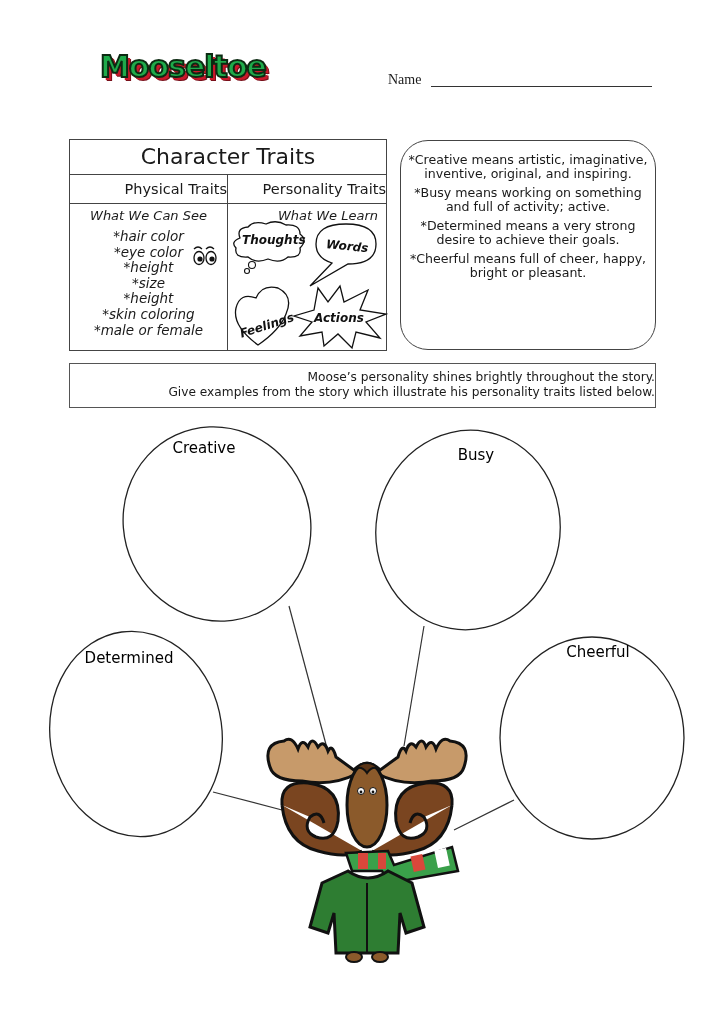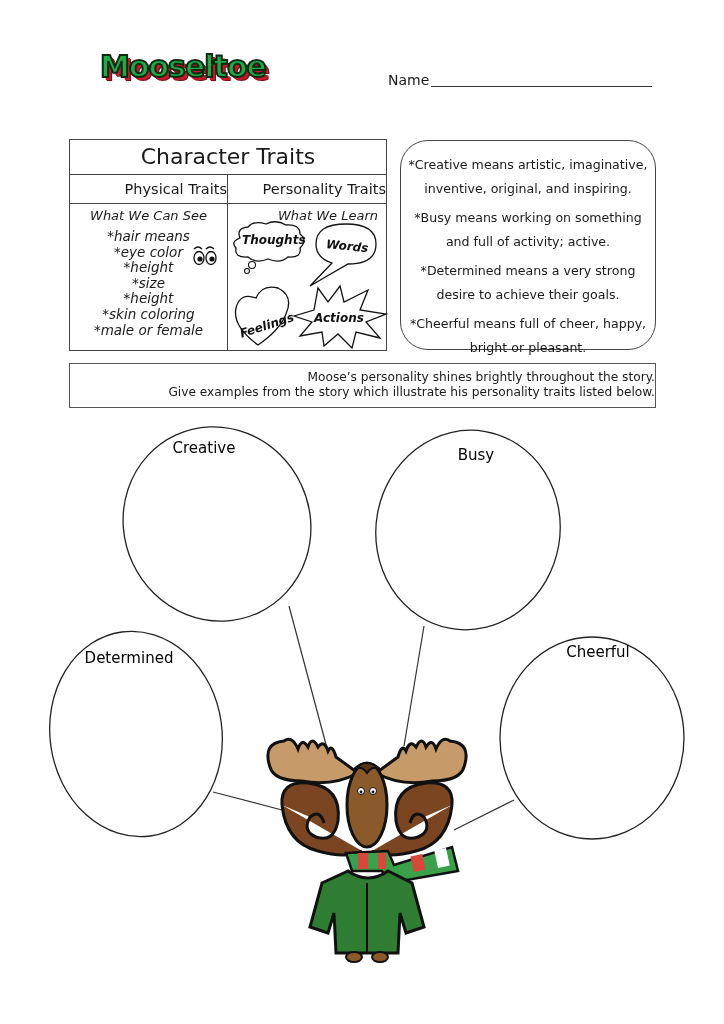--- a/index.html
+++ b/index.html
@@ -7,21 +7,21 @@
          font-family: "DejaVu Sans", sans-serif; color: #1a1a1a; }
   .abs { position: absolute; }
 
   
   .title { left: 100px; top: 52px; font-family: "DejaVu Sans", sans-serif; font-weight: bold;
            font-size: 30px; letter-spacing: -1px; color: #1faa4a;
            -webkit-text-stroke: 2px #0c2a12;
            text-shadow: 3px 3px 0 #c8182a, 4px 4px 0 #7a0f1a; line-height: 1; }
 
   
-  .name-label { left: 388px; top: 72px; font-size: 14px; }
+  .name-label { left: 388px; top: 72px; font-size: 14px; font-family: Liberation Serif, serif; }
   .name-line { left: 431px; top: 86px; width: 221px; border-bottom: 1.5px solid #333; height: 0; }
 
   
   .traits-table { left: 69px; top: 139px; width: 318px; height: 212px; border: 1.5px solid #444;
                   box-sizing: border-box; }
   .tt-title { height: 34px; border-bottom: 1.5px solid #444; text-align: center;
               font-size: 22px; line-height: 34px; }
   .tt-headers { display: flex; height: 28px; border-bottom: 1.5px solid #444; }
   .tt-head { flex: 1; text-align: right; font-size: 14.5px; line-height: 28px; }
   .tt-head.left { border-right: 1.5px solid #444; flex: 0 0 157px; }
@@ -32,21 +32,21 @@
   .tt-sub { font-size: 13px; margin-top: 4px; text-align: center; }
   .phys-list { list-style: none; margin: 6px 0 0 0; padding: 0; font-size: 13.5px; line-height: 15.6px;
                text-align: center; }
   .eyes { position: absolute; left: 122px; top: 40px; }
   .bubbles { position: absolute; left: 0; top: 16px; }
   .bubble-txt { font-size: 12px; font-weight: bold; fill: #111; font-family: "DejaVu Sans", sans-serif; }
 
   
   .defs-box { left: 400px; top: 140px; width: 256px; height: 210px; border: 1.5px solid #444;
               border-radius: 28px; box-sizing: border-box; padding: 12px 4px 0 4px; text-align: center; }
-  .def { font-size: 12.6px; line-height: 24px; margin-bottom: 5px; }
+  .def { font-size: 12.6px; line-height: 14px; margin-bottom: 5px; }
 
   
   .instr { left: 69px; top: 363px; width: 587px; height: 45px; border: 1.5px solid #555;
            box-sizing: border-box; text-align: right; font-size: 12.2px; line-height: 15px;
            padding-top: 6px; }
 
   
   .oval-svg { left: 0; top: 0; }
   .oval-label { font-size: 15px; }
 
@@ -64,21 +64,21 @@
 <div class="abs traits-table">
   <div class="tt-title">Character Traits</div>
   <div class="tt-headers">
     <div class="tt-head left">Physical Traits</div>
     <div class="tt-head">Personality Traits</div>
   </div>
   <div class="tt-body">
     <div class="tt-col left">
       <div class="tt-sub">What We Can See</div>
       <ul class="phys-list">
-        <li>*hair means</li>
+        <li>*hair color</li>
         <li>*eye color</li>
         <li>*height</li>
         <li>*size</li>
         <li>*height</li>
         <li>*skin coloring</li>
         <li>*male or female</li>
       </ul>
       <svg class="eyes" width="26" height="24" viewBox="0 0 26 24">
         <path d="M2 5 Q6 1 10 5" stroke="#111" stroke-width="1.3" fill="none"></path>
         <path d="M14 5 Q18 1 22 5" stroke="#111" stroke-width="1.3" fill="none"></path>

